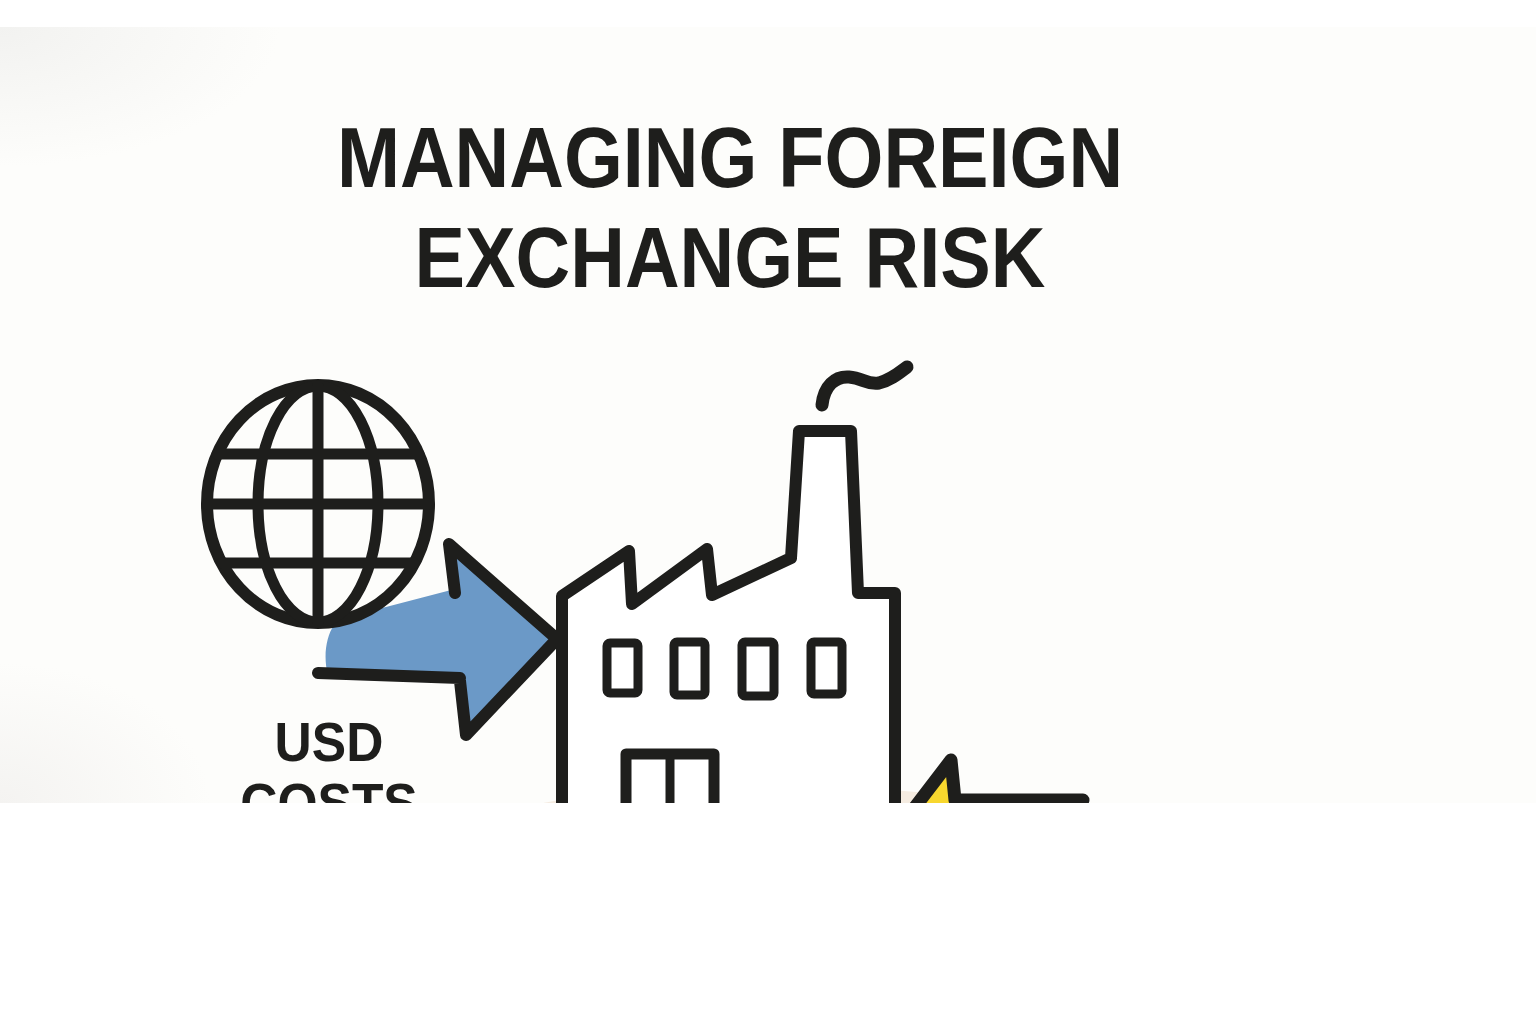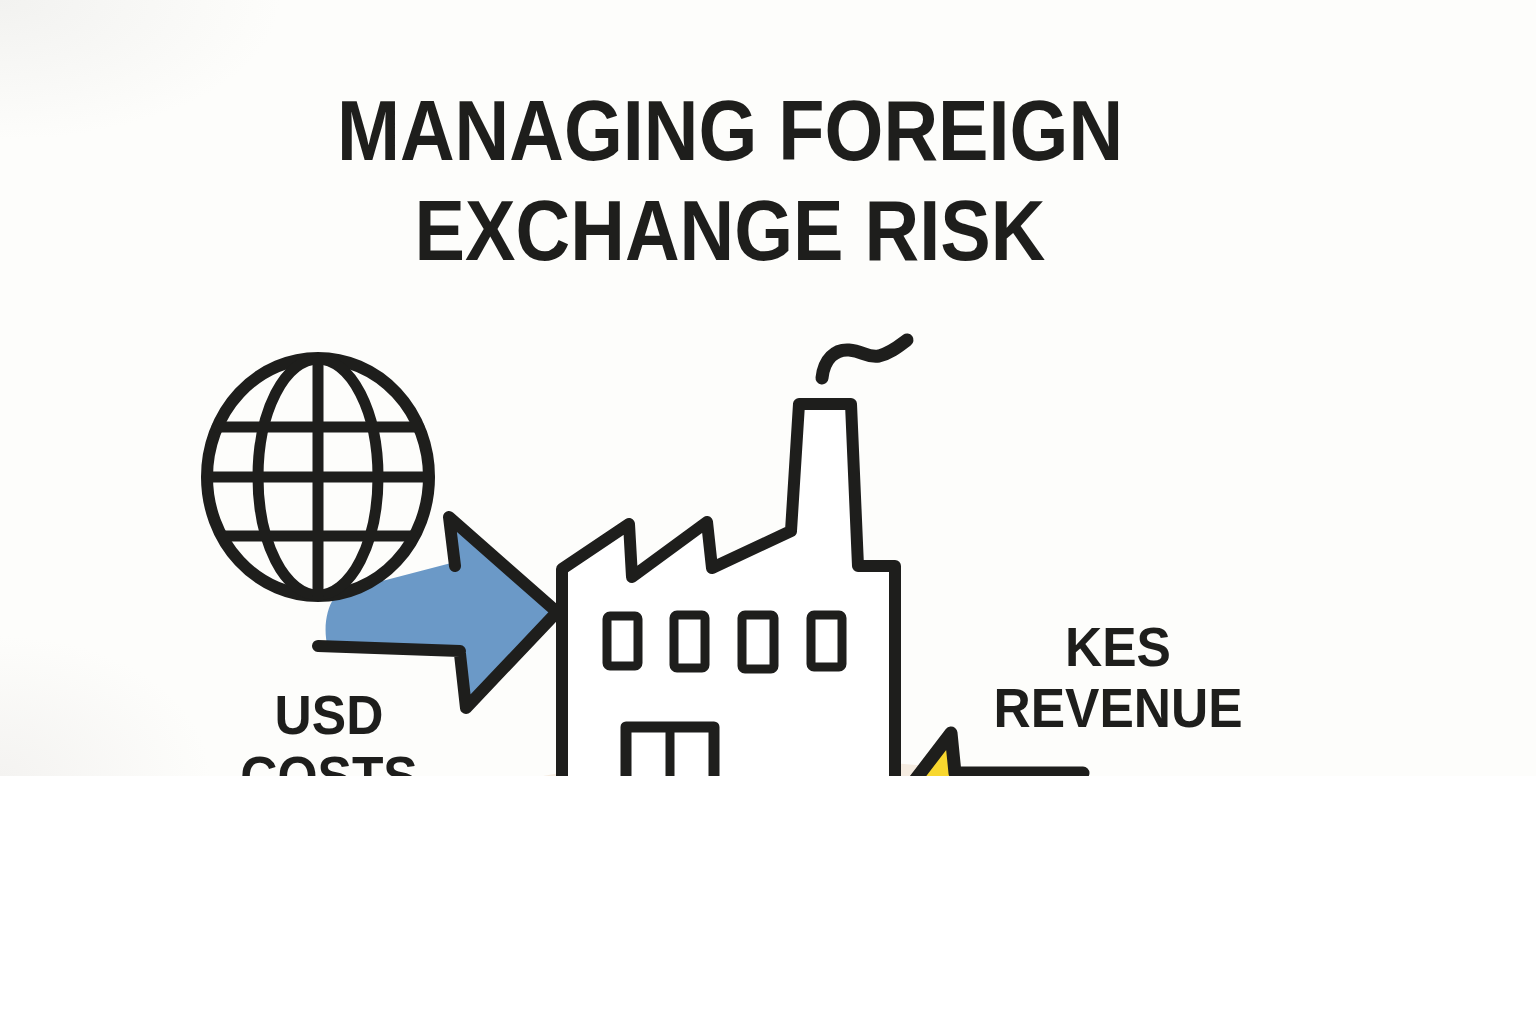--- a/index.html
+++ b/index.html
@@ -7,20 +7,21 @@
     position: relative;
     width: 1536px;
     height: 776px;
     overflow: hidden;
     background:
       radial-gradient(ellipse 400px 200px at 0% 0%, #f2f2f0 0%, rgba(242,242,240,0) 70%),
       radial-gradient(ellipse 300px 200px at 0% 100%, #f4f3f1 0%, rgba(244,243,241,0) 70%),
       var(--background, #FDFDFB);
     font-family: "Liberation Sans", sans-serif;
     color: var(--ink, #1E1E1C);
+    margin-top: 27px;
   }
   .illustration {
     position: absolute;
     left: 0; top: 0;
     width: 1536px; height: 1024px;
   }
   .title {
     position: absolute;
     top: 80px;
     left: 730px;
@@ -100,18 +101,14 @@
   <div class="title">
     <div class="tline">MANAGING FOREIGN</div>
     <div class="tline">EXCHANGE RISK</div>
   </div>
 
   <div class="side-label label-usd">
     <div class="lline">USD</div>
     <div class="lline">COSTS</div>
   </div>
 
-  <div class="side-label label-kes">
-    <div class="lline">KES</div>
-    <div class="lline">REVENUE</div>
-  </div>
 
 </div>
 
 </body></html>

